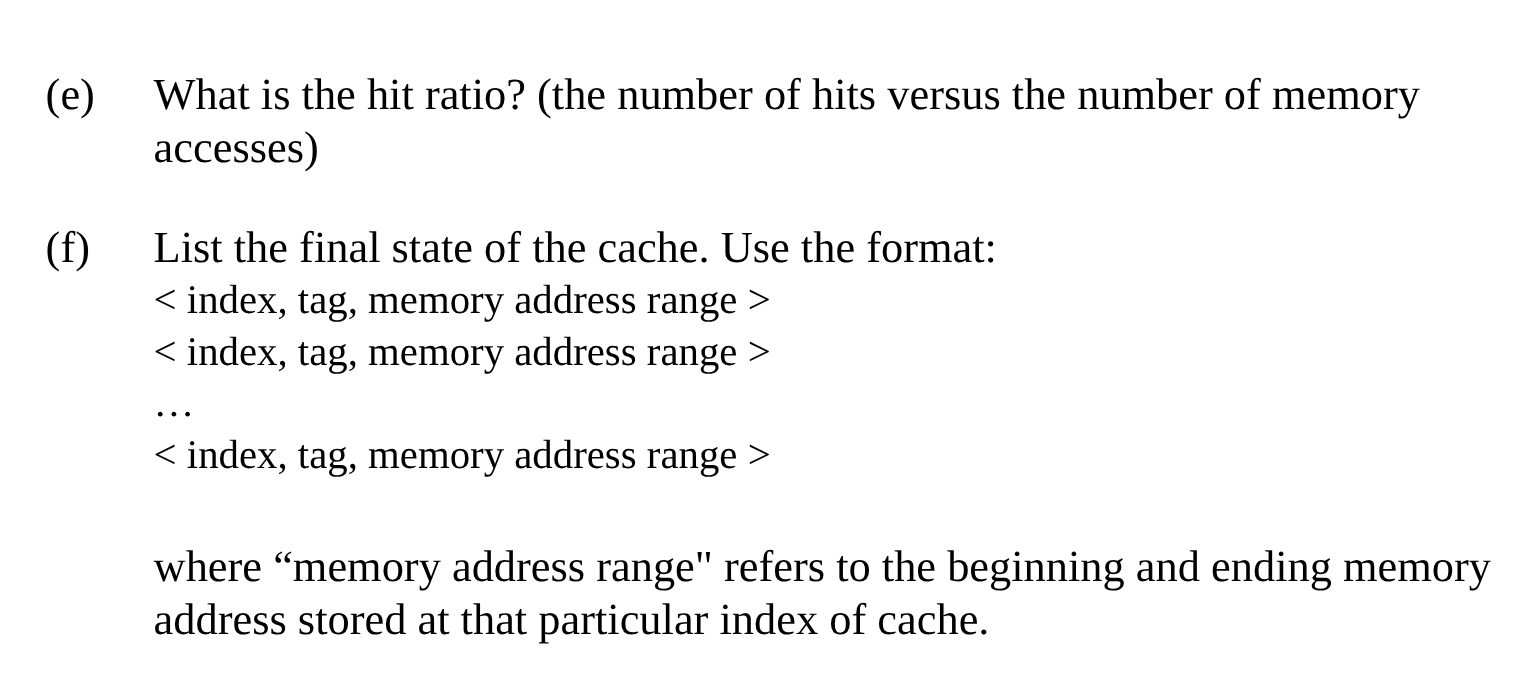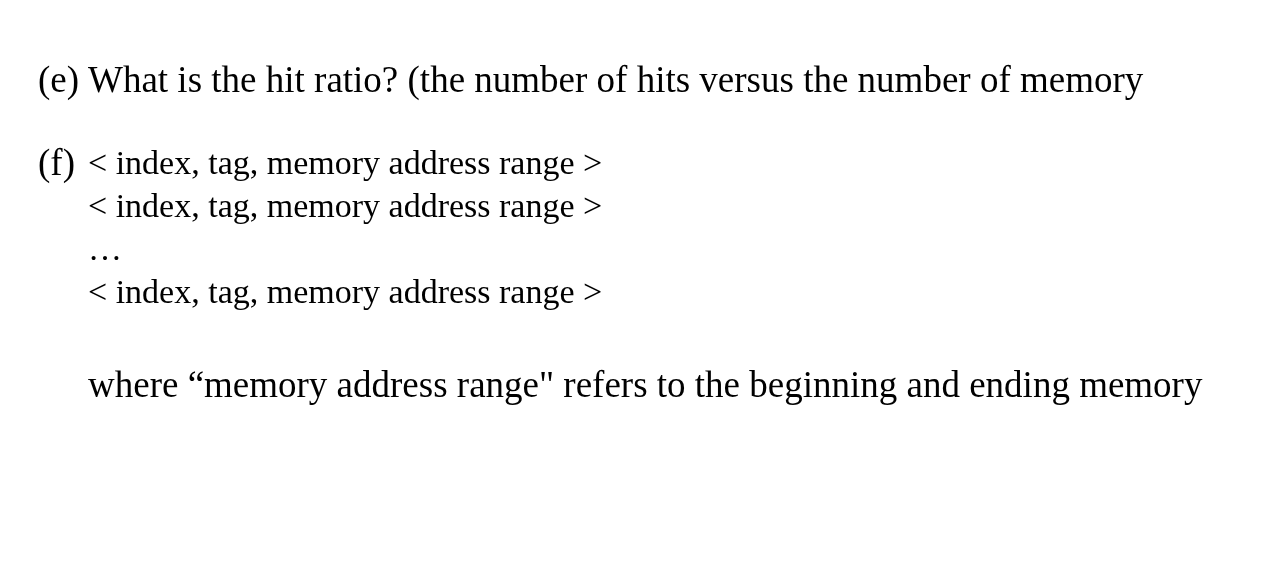--- a/index.html
+++ b/index.html
@@ -28,20 +28,21 @@
   }
   .q-label {
     flex: 0 0 50px;
     width: 50px;
     line-height: 44px;
     white-space: nowrap;
   }
   .q-content {
     flex: 1 1 auto;
     min-width: 0;
+    margin-left: 40px;
   }
   .serif-line {
     line-height: 44px;
     white-space: nowrap;
   }
   .question-f {
     margin-top: 39px;
   }
   .code-block {
     font-family: "DejaVu Sans Mono", "Liberation Mono", monospace;
@@ -58,31 +59,34 @@
 </style>
 </head>
 <body>
 
 <div class="page">
 
   <section class="question">
     <div class="q-label">(e)</div>
     <div class="q-content">
       <div class="serif-line">What is the hit ratio? (the number of hits versus the number of memory</div>
+      <div class="serif-line">accesses)</div>
     </div>
   </section>
 
   <section class="question question-f">
     <div class="q-label">(f)</div>
     <div class="q-content">
+      <div class="serif-line">List the final state of the cache. Use the format:</div>
       <div class="code-block">
         <div class="code-line">&lt; index, tag, memory address range &gt;</div>
         <div class="code-line">&lt; index, tag, memory address range &gt;</div>
         <div class="code-line">…</div>
         <div class="code-line">&lt; index, tag, memory address range &gt;</div>
       </div>
       <div class="note">
         <div class="serif-line">where “memory address range" refers to the beginning and ending memory</div>
+        <div class="serif-line">address stored at that particular index of cache.</div>
       </div>
     </div>
   </section>
 
 </div>
 
 </body></html>

